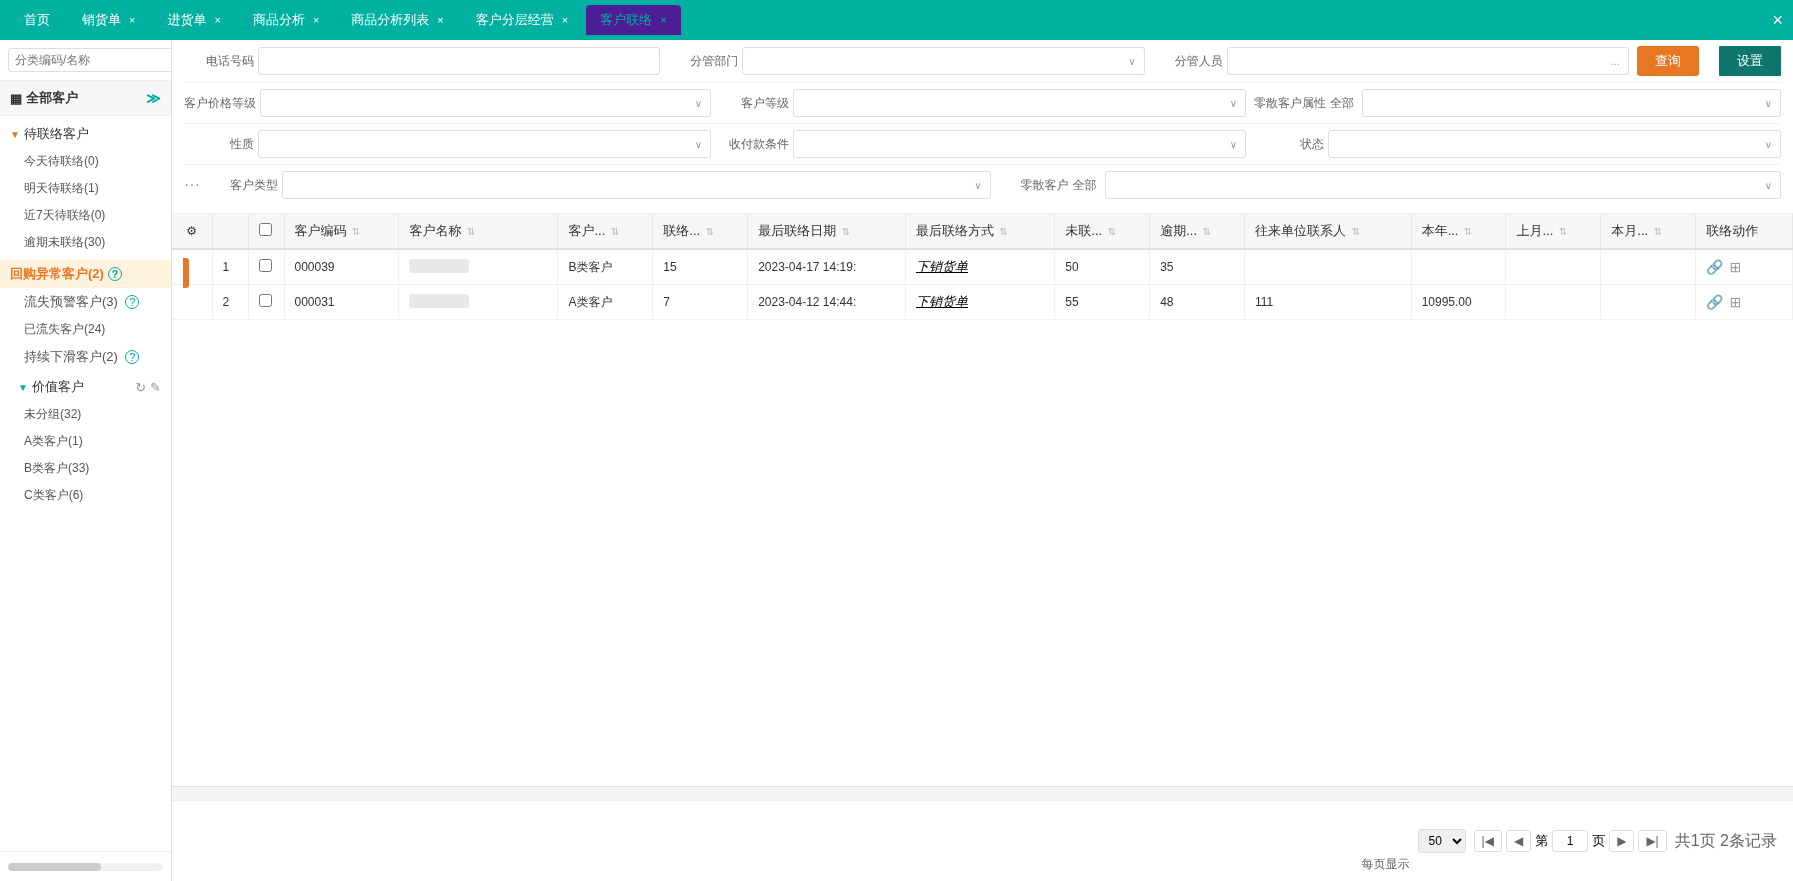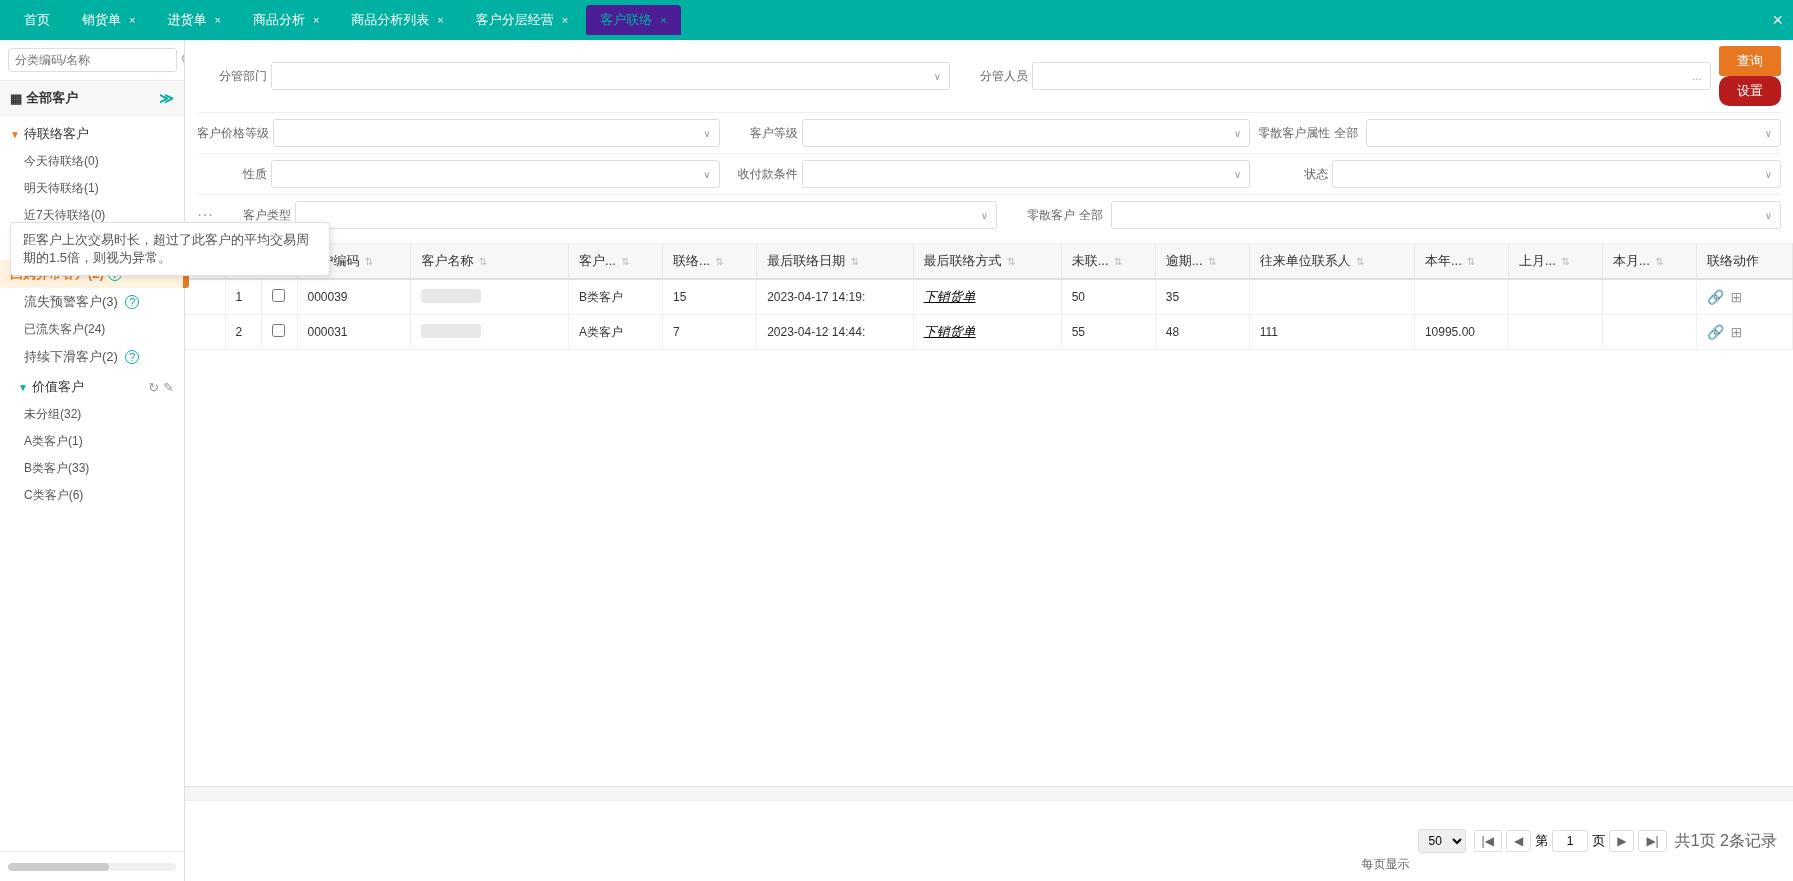--- a/index.html
+++ b/index.html
@@ -15,21 +15,21 @@
     .nav-tab.active { background: #4c1d95; color: #00b0a0; }
     .nav-tab .close-x { font-size: 11px; margin-left: 4px; cursor: pointer; }
     .nav-tab-home { color: #fff; padding: 6px 14px; cursor: pointer; }
     .top-close { margin-left: auto; color: #fff; font-size: 18px; cursor: pointer; }
 
     
     .main-layout { display: flex; height: calc(881px - 40px); }
 
     
     .sidebar {
-      width: 185px; background: #fff; border-right: 1px solid #e0e0e0; display: flex; flex-direction: column; overflow: hidden;
+      width: 172px; background: #fff; border-right: 1px solid #e0e0e0; display: flex; flex-direction: column; overflow: hidden;
       flex-shrink: 0;
     }
     .sidebar-search {
       display: flex; align-items: center; padding: 8px; border-bottom: 1px solid #eee; gap: 4px;
     }
     .sidebar-search input {
       flex: 1; border: 1px solid #ddd; border-radius: 3px; padding: 4px 6px; font-size: 12px; outline: none;
     }
     .sidebar-search .search-icon { color: #999; cursor: pointer; }
     .sidebar-section-header {
@@ -86,23 +86,23 @@
       flex: 1; border: 1px solid #ddd; border-radius: 3px; padding: 4px 8px; font-size: 12px; display: flex; align-items: center; justify-content: space-between; cursor: pointer; min-height: 28px; background: #fff;
     }
     .filter-select .chevron { color: #999; font-size: 10px; }
     .filter-input {
       flex: 1; border: 1px solid #ddd; border-radius: 3px; padding: 4px 8px; font-size: 12px; outline: none; min-height: 28px;
     }
     .btn-query {
       background: #e87722; color: #fff; border: none; border-radius: 3px; padding: 6px 18px; cursor: pointer; font-size: 13px;
     }
     .btn-settings {
-      background: #b91c1c; color: #fff; border: none; border-radius: 10px; padding: 6px 18px; cursor: pointer; font-size: 13px;
-    }
-    .filter-actions { display: flex; flex-direction: column; gap: 0; margin-left: auto; }
+      background: #0f766e; color: #fff; border: none; border-radius: 1px; padding: 6px 18px; cursor: pointer; font-size: 13px;
+    }
+    .filter-actions { display: flex; gap: 20px; margin-left: auto; }
     .dots-icon { color: #999; cursor: pointer; font-size: 16px; }
 
     
     .table-area { flex: 1; overflow: hidden; display: flex; flex-direction: column; background: #fff; margin: 0; }
     .table-scroll { flex: 1; overflow: auto; }
     table { width: 100%; border-collapse: collapse; font-size: 12px; }
     thead tr { background: #f7f7f7; border-bottom: 2px solid #e0e0e0; }
     th {
       padding: 8px 10px; text-align: left; color: #333; font-weight: normal; white-space: nowrap; border-right: 1px solid #e8e8e8; border-bottom: 1px solid #ddd; cursor: pointer; font-size: 12px;
     }
@@ -248,20 +248,24 @@
 
     <div class="orange-indicator"></div>
 
     <div class="content-area">
 
 
       <div class="filter-area">
 
         <div class="filter-row">
           <div class="filter-item">
+            <span class="filter-label">电话号码</span>
+            <input class="filter-input" style="flex: 1 1 0%;">
+          </div>
+          <div class="filter-item">
             <span class="filter-label">分管部门</span>
             <div class="filter-select">
               <span></span>
               <span class="chevron">∨</span>
             </div>
           </div>
           <div class="filter-item">
             <span class="filter-label">分管人员</span>
             <div class="filter-select" style="flex:1;">
               <span></span>
@@ -336,23 +340,20 @@
             <span class="filter-label">零散客户</span>
             <span style="margin-right:4px; color:#666; font-size:12px;">全部</span>
             <div class="filter-select" style="flex:1;">
               <span></span>
               <span class="chevron">∨</span>
             </div>
           </div>
         </div>
       </div>
 
-      <div class="tooltip-box">
-        <span>距客户上次交易时长，超过了此客户的平均交易周期的1.5倍，则视为异常。</span>
-      </div>
 
       <div class="table-area">
         <div class="table-scroll">
           <table>
             <thead>
               <tr>
                 <th class="col-settings">⚙</th>
                 <th style="width:36px;"></th>
                 <th style="width:36px;"><input type="checkbox" style=""></th>
                 <th>

